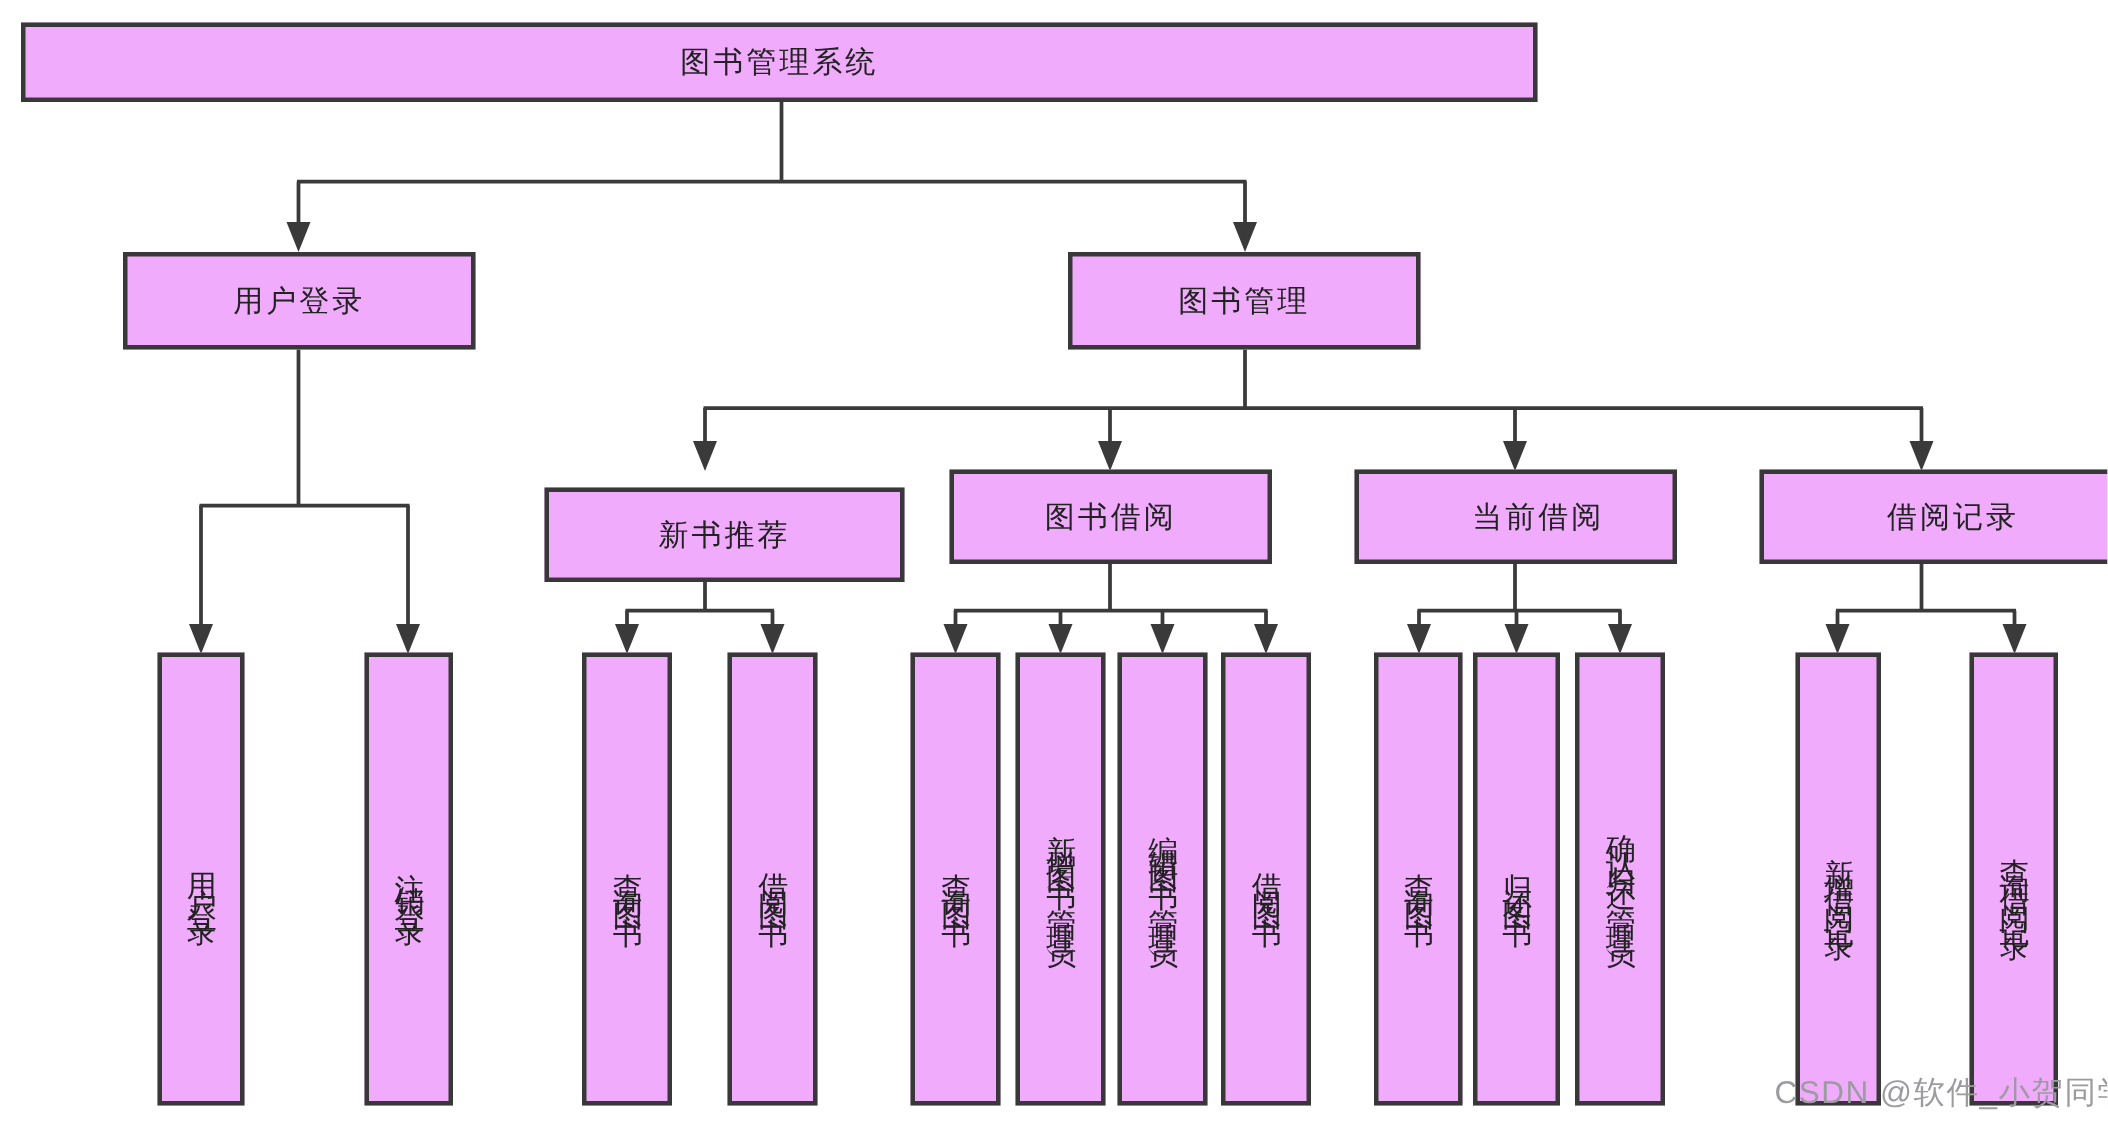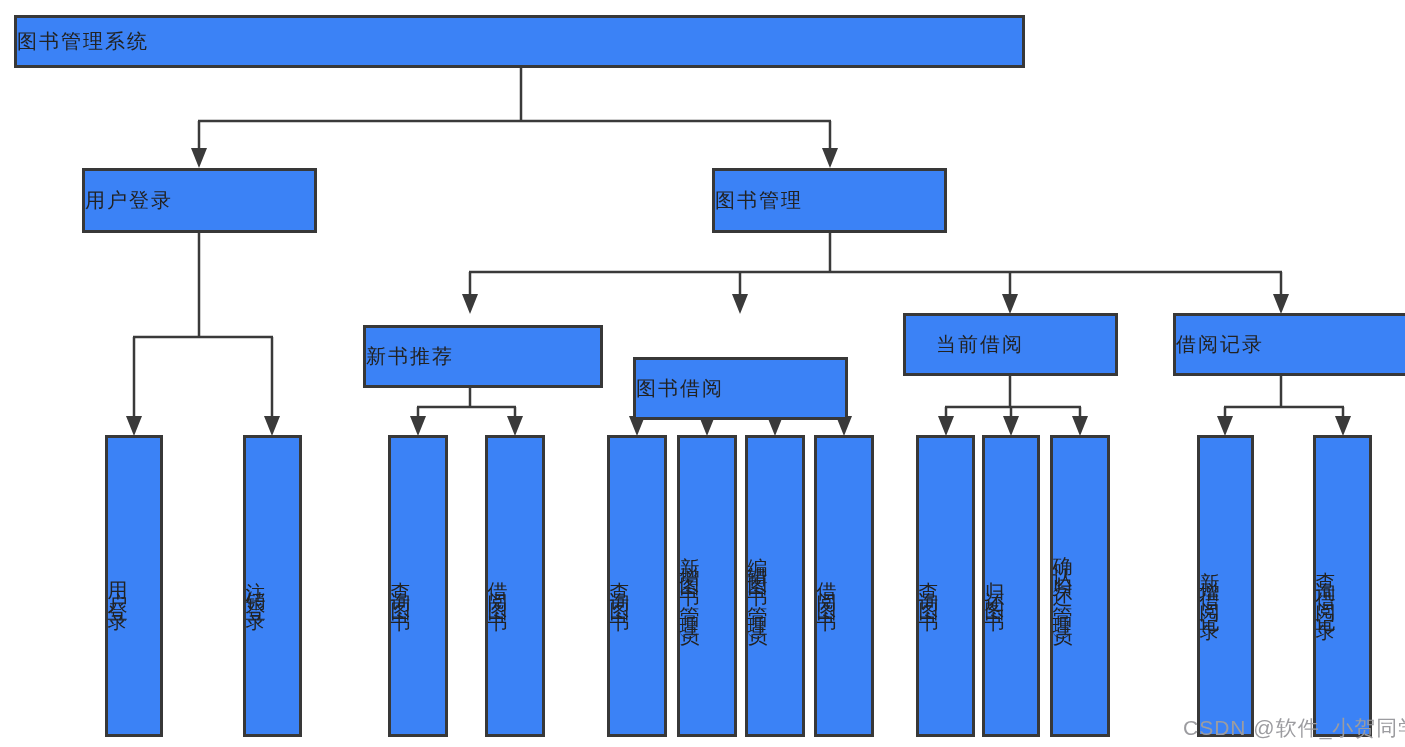--- a/index.html
+++ b/index.html
@@ -16,25 +16,26 @@
     overflow: hidden;
   }
   .wires {
     position: absolute;
     left: 0;
     top: 0;
     z-index: 1;
   }
   .node {
     position: absolute;
-    background: #3b82f6;
+    background: #f0abfc;
     border: 3px solid #383838;
     box-sizing: border-box;
     display: flex;
     align-items: center;
+    justify-content: center;
     color: #222222;
     z-index: 2;
   }
   .node .lbl {
     font-size: 20px;
     letter-spacing: 2px;
     white-space: nowrap;
   }
   .node.vert .lbl {
     writing-mode: vertical-rl;
@@ -129,21 +130,21 @@
   <div class="node" style="left:82px; top:168px; width:235px; height:65px;">
     <span class="lbl">用户登录</span>
   </div>
   <div class="node" style="left:712px; top:168px; width:235px; height:65px;font-family:Liberation Mono, monospace;">
     <span class="lbl">图书管理</span>
   </div>
 
   <div class="node" style="left:363px; top:325px; width:240px; height:63px;">
     <span class="lbl">新书推荐</span>
   </div>
-  <div class="node" style="left:633px; top:313px; width:215px; height:63px;margin-top:44px;">
+  <div class="node" style="left:633px; top:313px; width:215px; height:63px;">
     <span class="lbl">图书借阅</span>
   </div>
   <div class="node" style="left:903px; top:313px; width:215px; height:63px;padding-left:30px;">
     <span class="lbl">当前借阅</span>
   </div>
   <div class="node" style="left:1173px; top:313px; width:258px; height:63px;">
     <span class="lbl">借阅记录</span>
   </div>
 
   <div class="node vert" style="left:105px; top:435px; width:58px; height:302px;">

